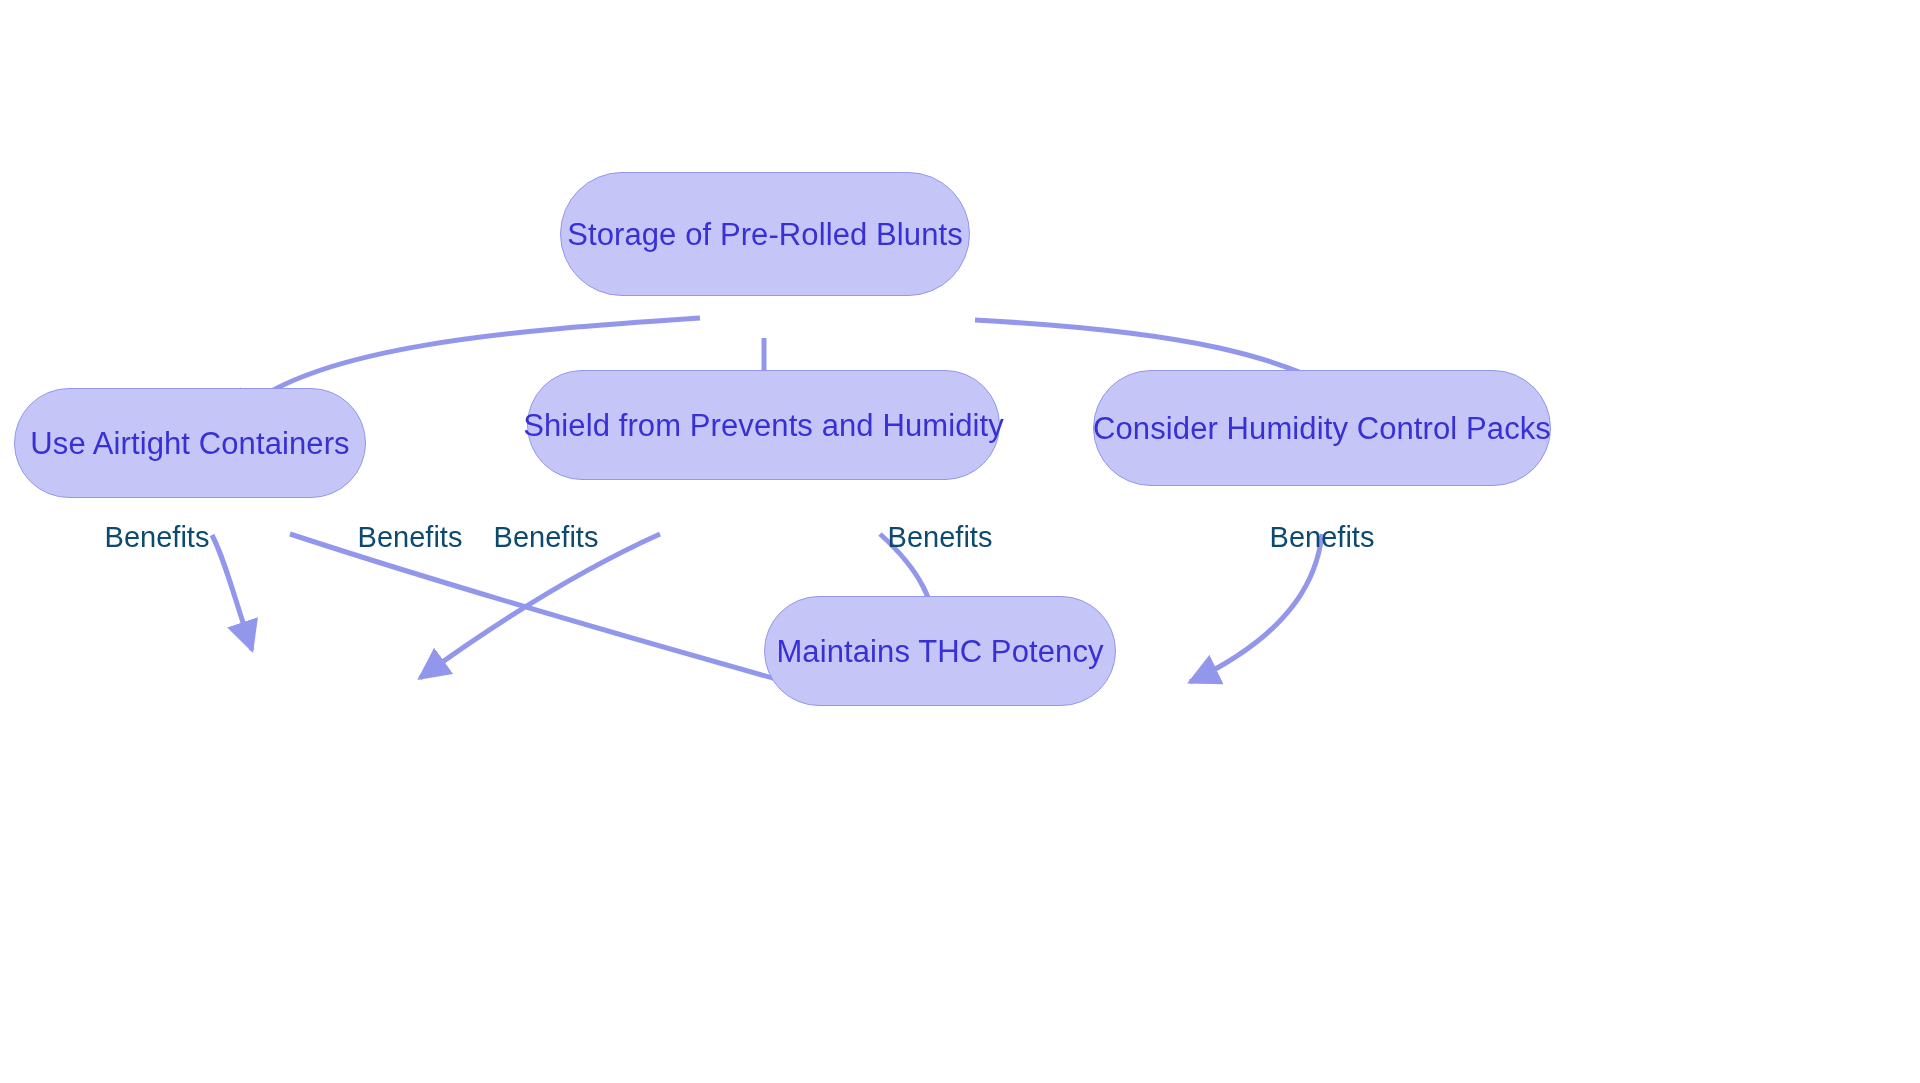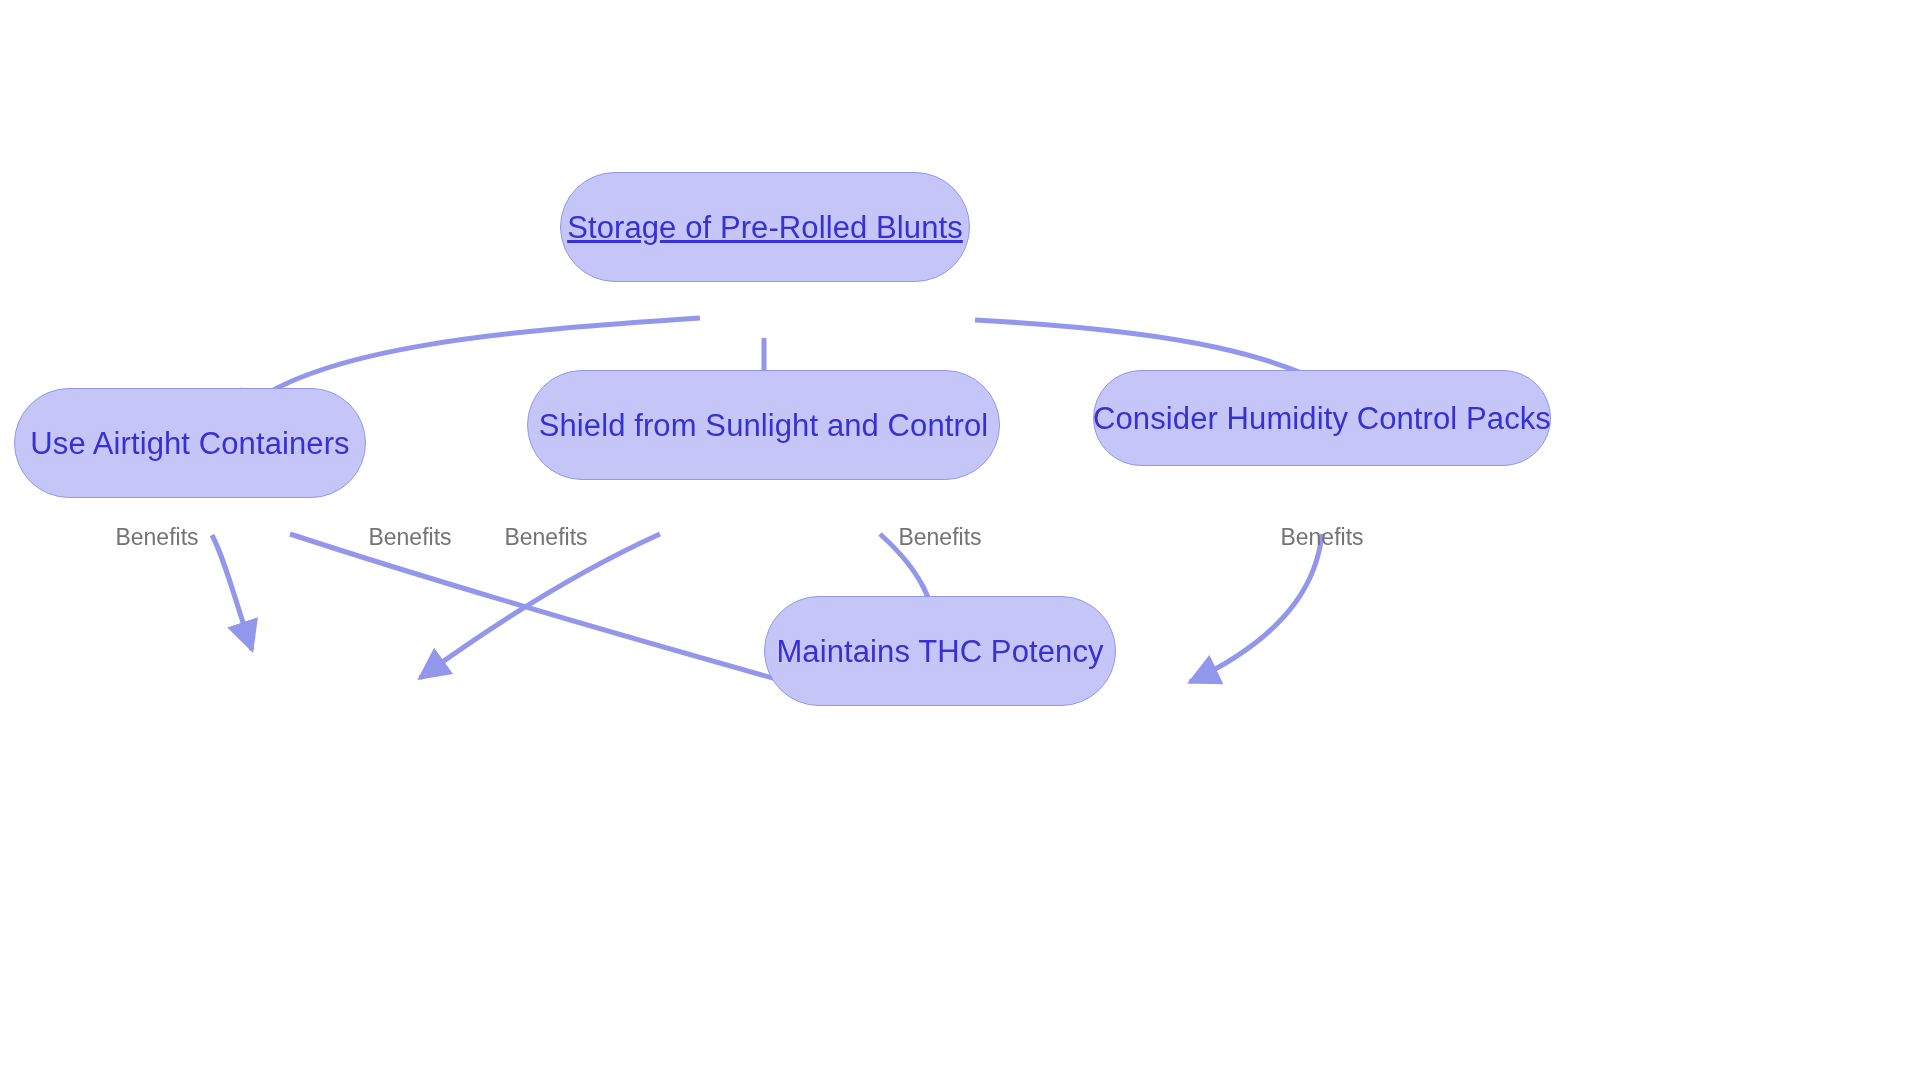--- a/index.html
+++ b/index.html
@@ -22,22 +22,22 @@
     color:#3730d4;
     font-size:31px;
     font-weight:400;
     letter-spacing:0.1px;
     white-space:nowrap;
     padding:0 34px;
   }
   .node .node-label{display:block;line-height:1;}
   .edge-label{
     position:absolute;
-    color:#737373;
-    font-size:23px;
+    color:#0c4a6e;
+    font-size:29px;
     white-space:nowrap;
     transform:translate(-50%,-50%);
     background:transparent;
     line-height:1;
   }
 </style>
 </head>
 <body>
 
 <div id="stage">
@@ -53,33 +53,33 @@
       <path d="M 764,338 L 764,420"></path>
       <path d="M 975,320 C 1160,330 1300,350 1382,420"></path>
       <path d="M 212,535 C 225,560 235,600 252,650"></path>
       <path d="M 290,534 C 400,570 600,630 830,694"></path>
       <path d="M 660,534 C 580,570 500,620 420,678"></path>
       <path d="M 880,534 C 920,570 935,600 940,650"></path>
       <path d="M 1322,534 C 1318,570 1300,630 1190,682"></path>
     </g>
   </svg>
 
-  <div class="node" style="left:560px;top:172px;width:410px;height:110px;text-decoration:underline;">
+  <div class="node" style="left:560px;top:172px;width:410px;height:124px;">
     <span class="node-label">Storage of Pre-Rolled Blunts</span>
   </div>
 
   <div class="node" style="left:14px;top:388px;width:352px;height:110px;">
     <span class="node-label">Use Airtight Containers</span>
   </div>
 
   <div class="node" style="left:527px;top:370px;width:473px;height:110px;">
-    <span class="node-label">Shield from Sunlight and Control</span>
+    <span class="node-label">Shield from Prevents and Humidity</span>
   </div>
 
-  <div class="node" style="left:1093px;top:370px;width:458px;height:96px;">
+  <div class="node" style="left:1093px;top:370px;width:458px;height:116px;">
     <span class="node-label">Consider Humidity Control Packs</span>
   </div>
 
 
   <div class="node" style="left:764px;top:596px;width:352px;height:110px;">
     <span class="node-label">Maintains THC Potency</span>
   </div>
 
   <span class="edge-label" style="left:157px;top:537px;">Benefits</span>
   <span class="edge-label" style="left:410px;top:537px;">Benefits</span>

